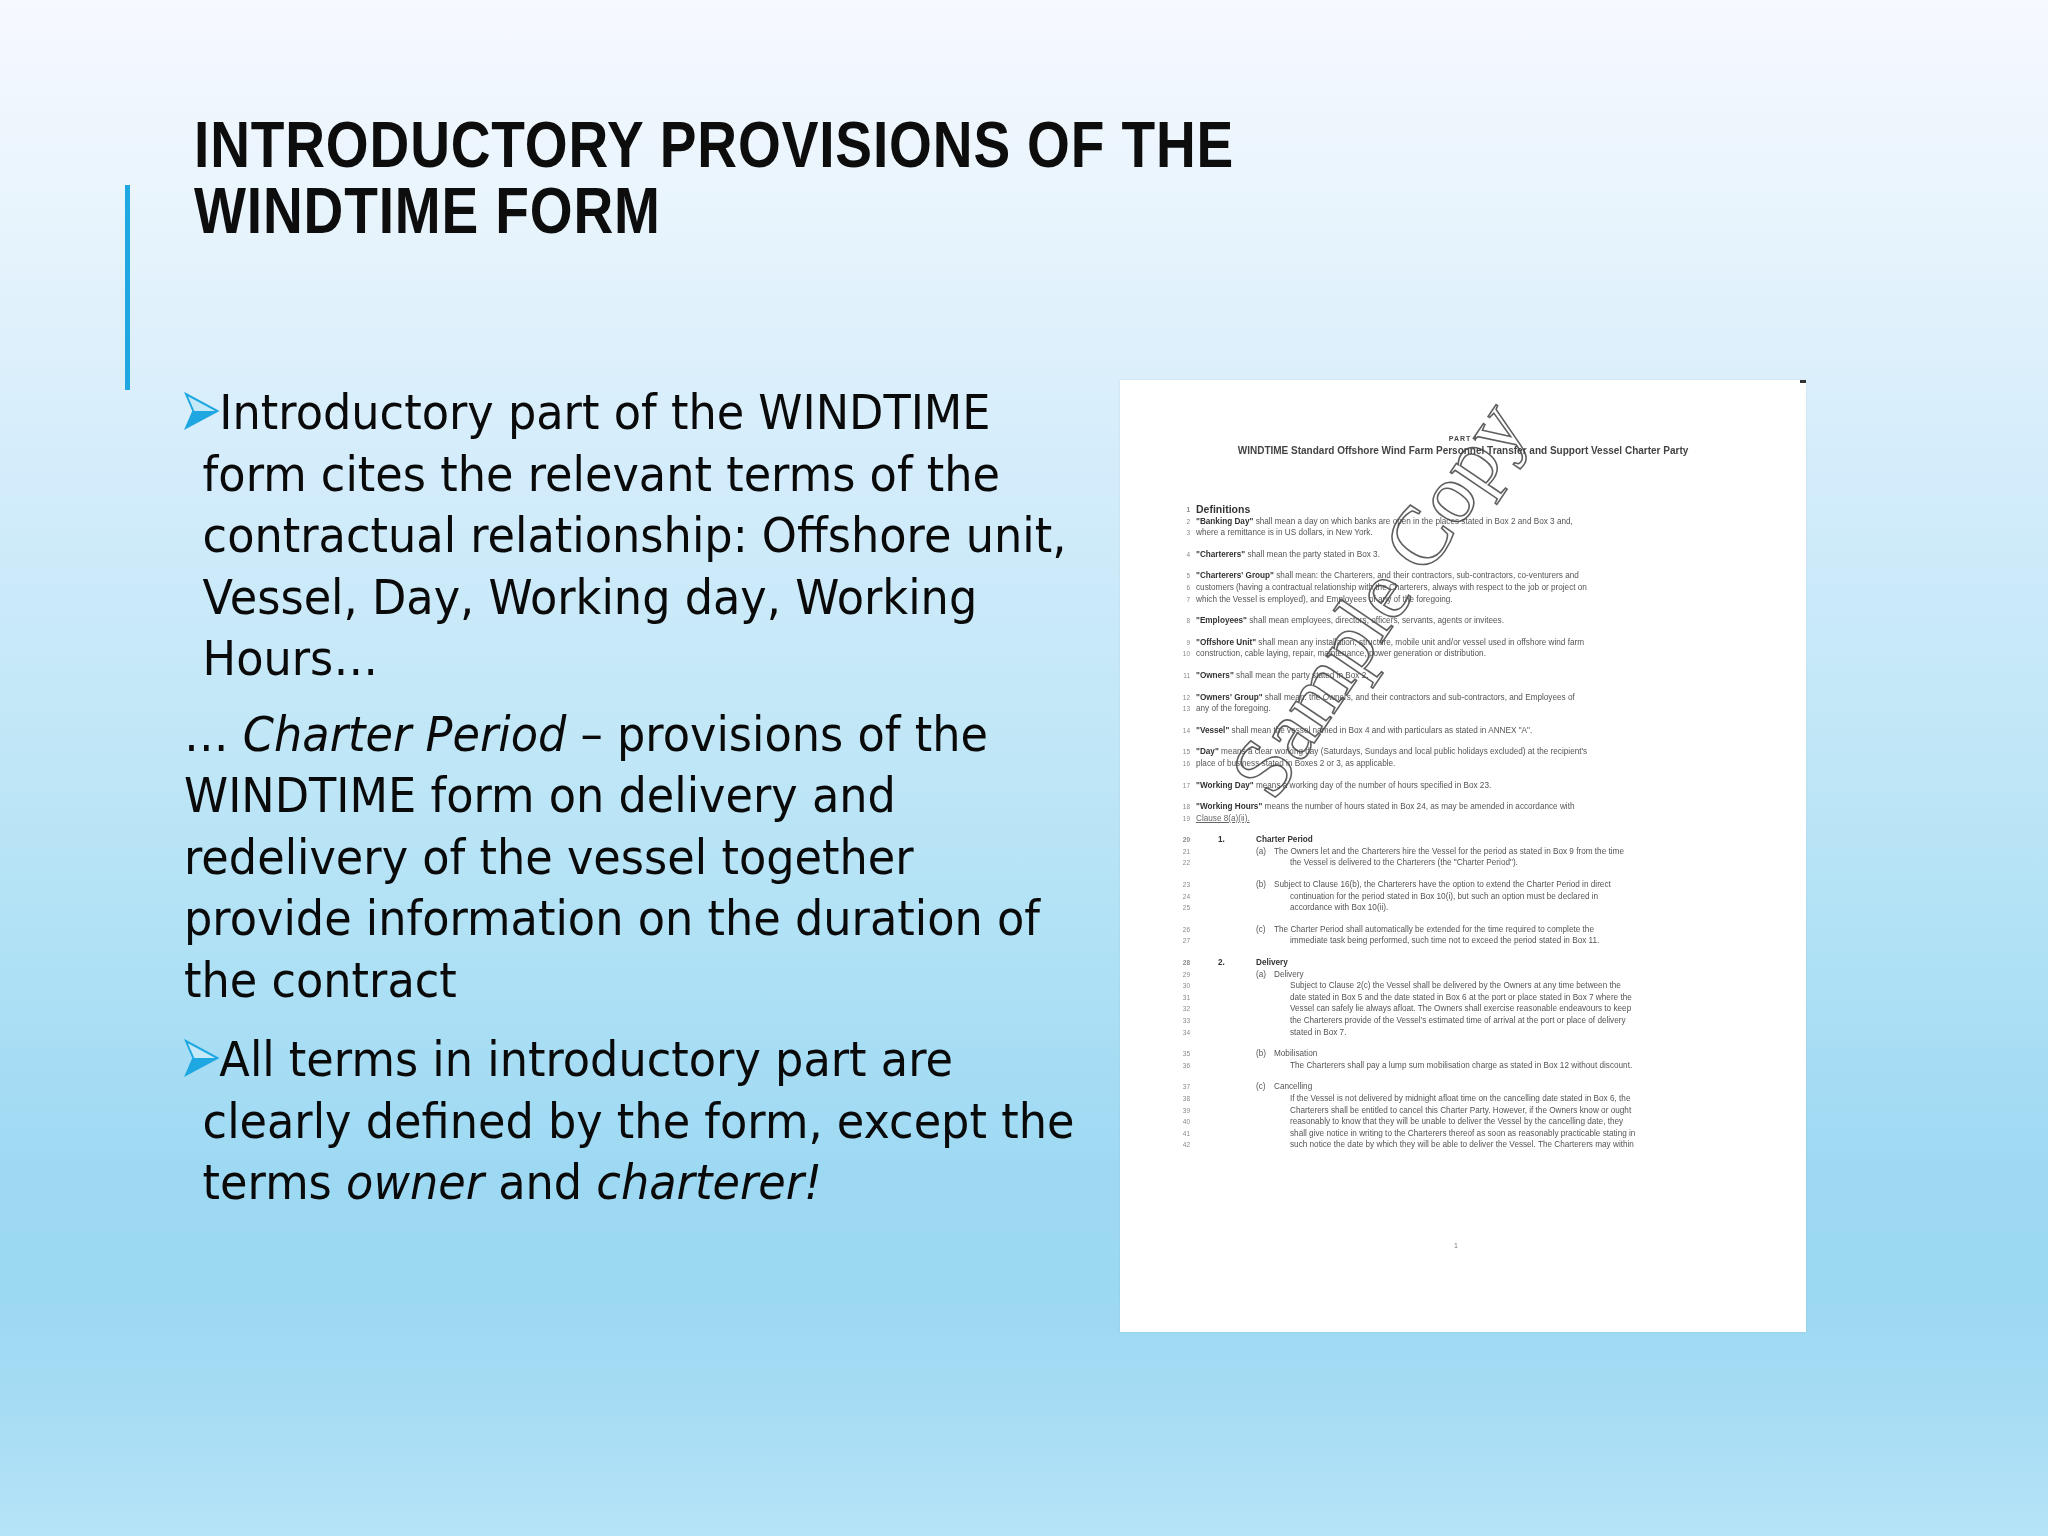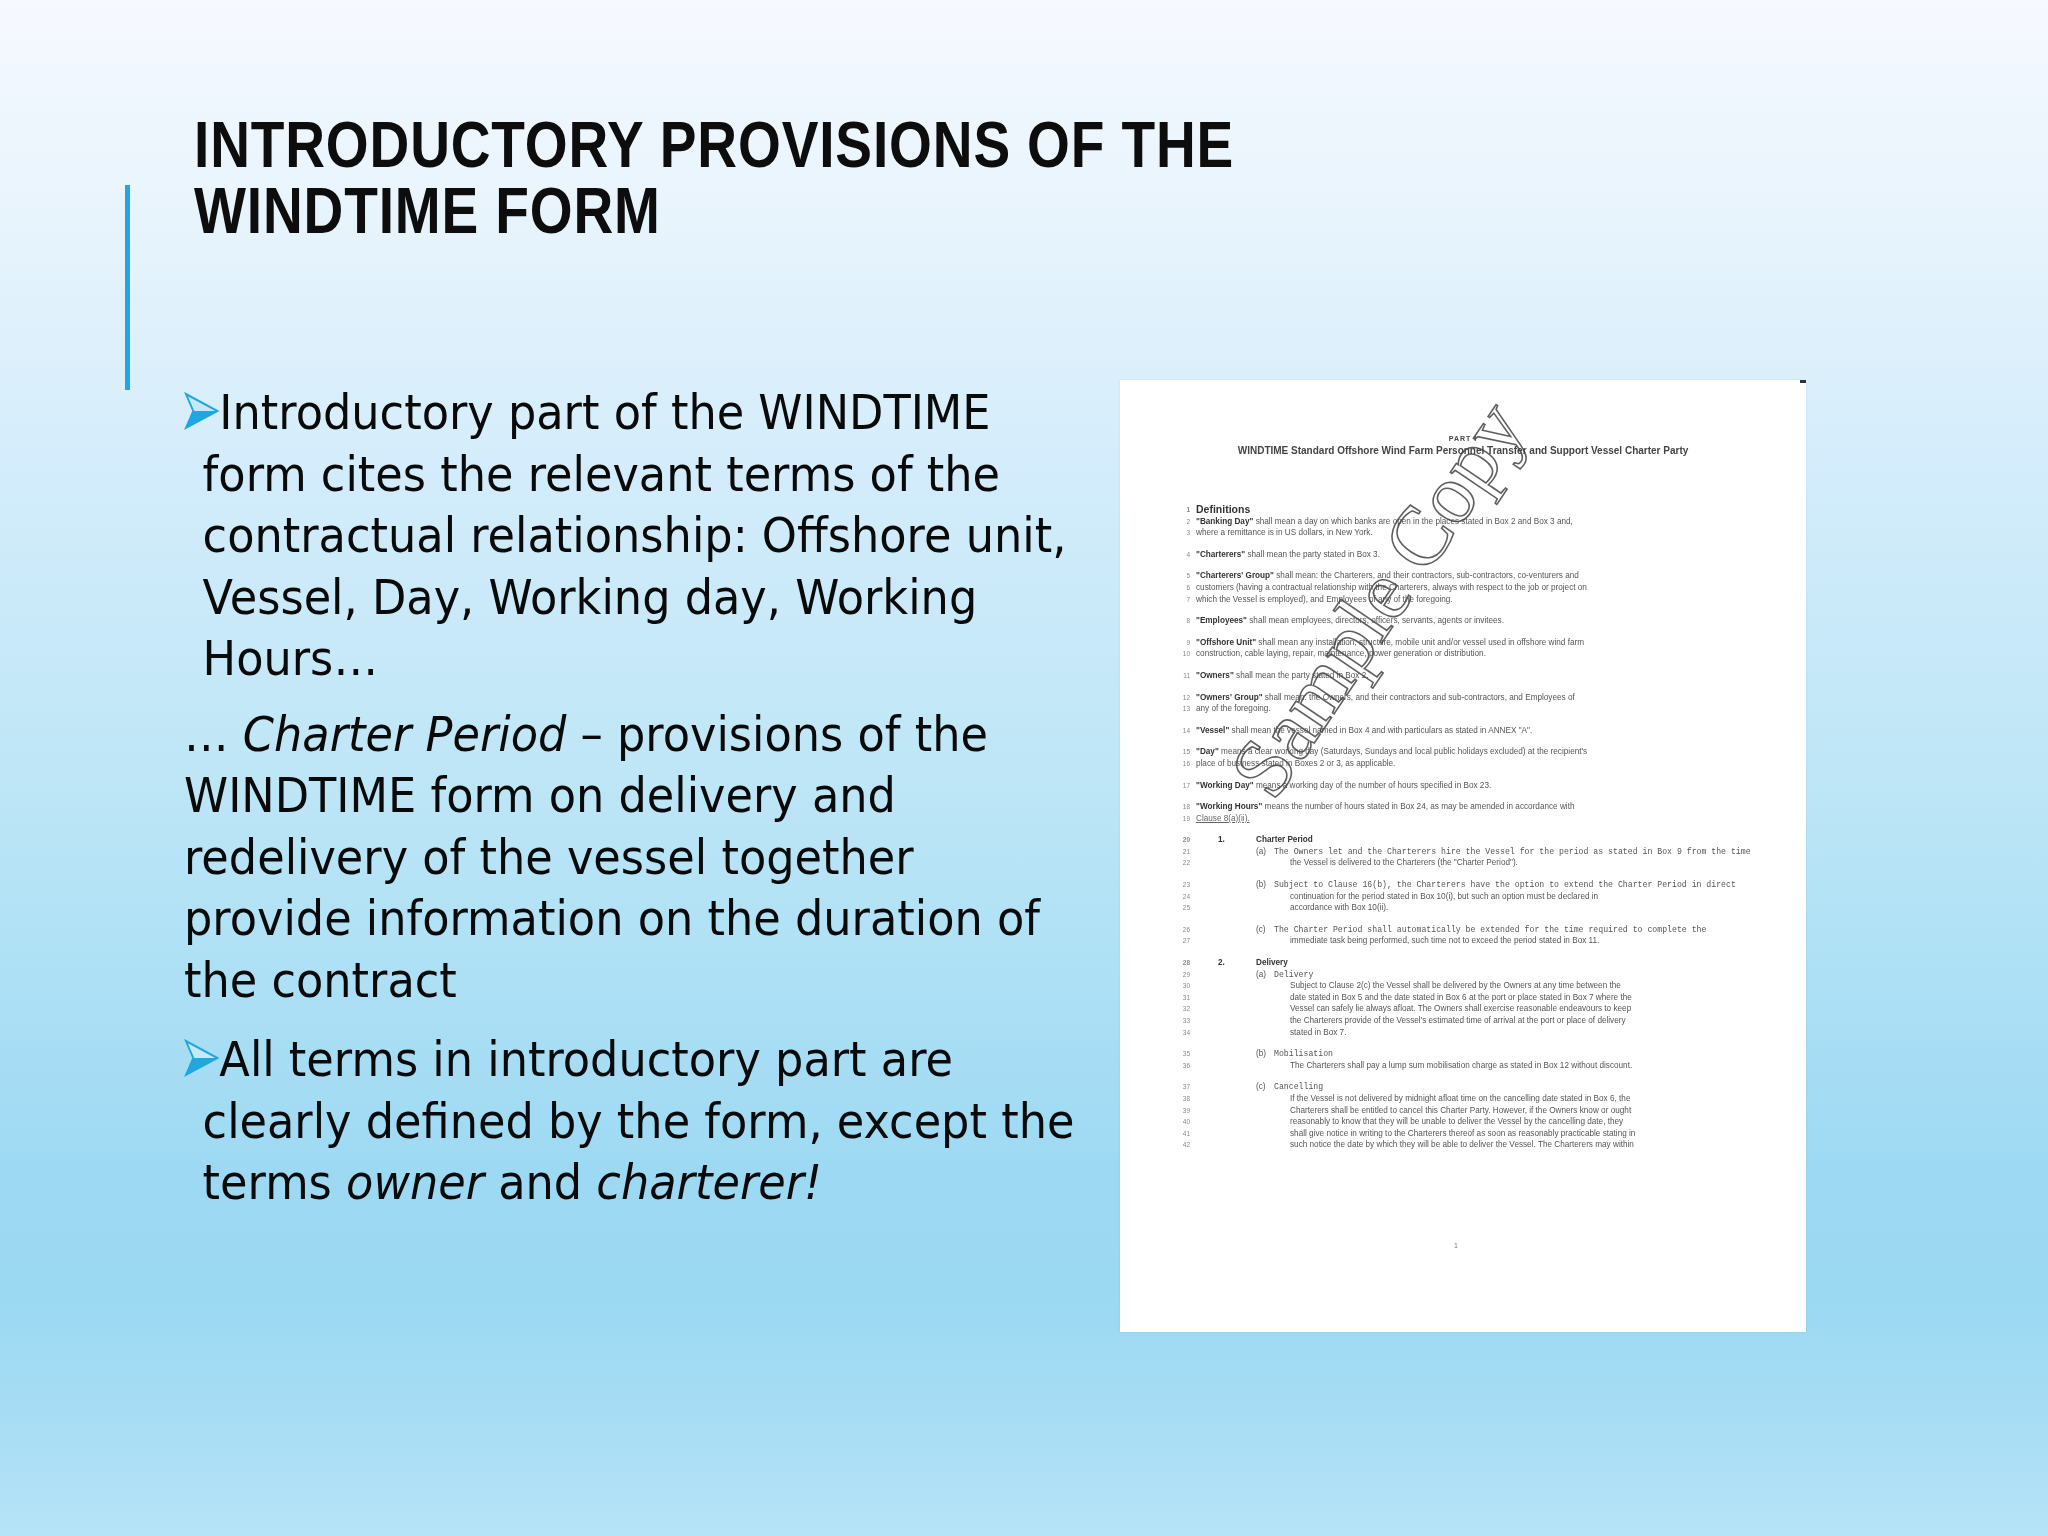--- a/index.html
+++ b/index.html
@@ -51,21 +51,21 @@
   .dl { position:relative; padding-left:38px; }
   .dl .num { position:absolute; left:18px; width:14px; text-align:right; color:#888; font-size:6.5px; }
   .dl.gap { margin-top:10px; }
   .dl.heading { font-size:10.5px; font-weight:bold; color:#333; }
   .dl b { color:#333; }
   .dl u { color:#666;margin-top:30px; }
   .dl .sec { position:absolute; left:60px; font-weight:bold; color:#333; }
   .dl.secrow { padding-left:98px; font-weight:bold; color:#333; }
   .dl.sub1 { padding-left:98px; }
   .dl.sub1 .lbl { position:absolute; left:98px; }
-  .dl.sub1 .txt { display:block; padding-left:18px;font-family:Liberation Mono, monospace; }
+  .dl.sub1 .txt { display:block; padding-left:18px; }
   .dl.sub2 { padding-left:132px; }
   .watermark {
     position:absolute; left:90px; top:380px;
     font-family:"Liberation Serif", serif; font-size:84px;
     color:transparent; -webkit-text-stroke:1.6px #444;
     transform: rotate(-56deg); transform-origin:left top; white-space:nowrap;
     opacity:0.85;
   }
   .pagenum { position:absolute; left:334px; top:862px; font-size:7px; color:#777;
     font-family:"Liberation Sans", sans-serif; }

